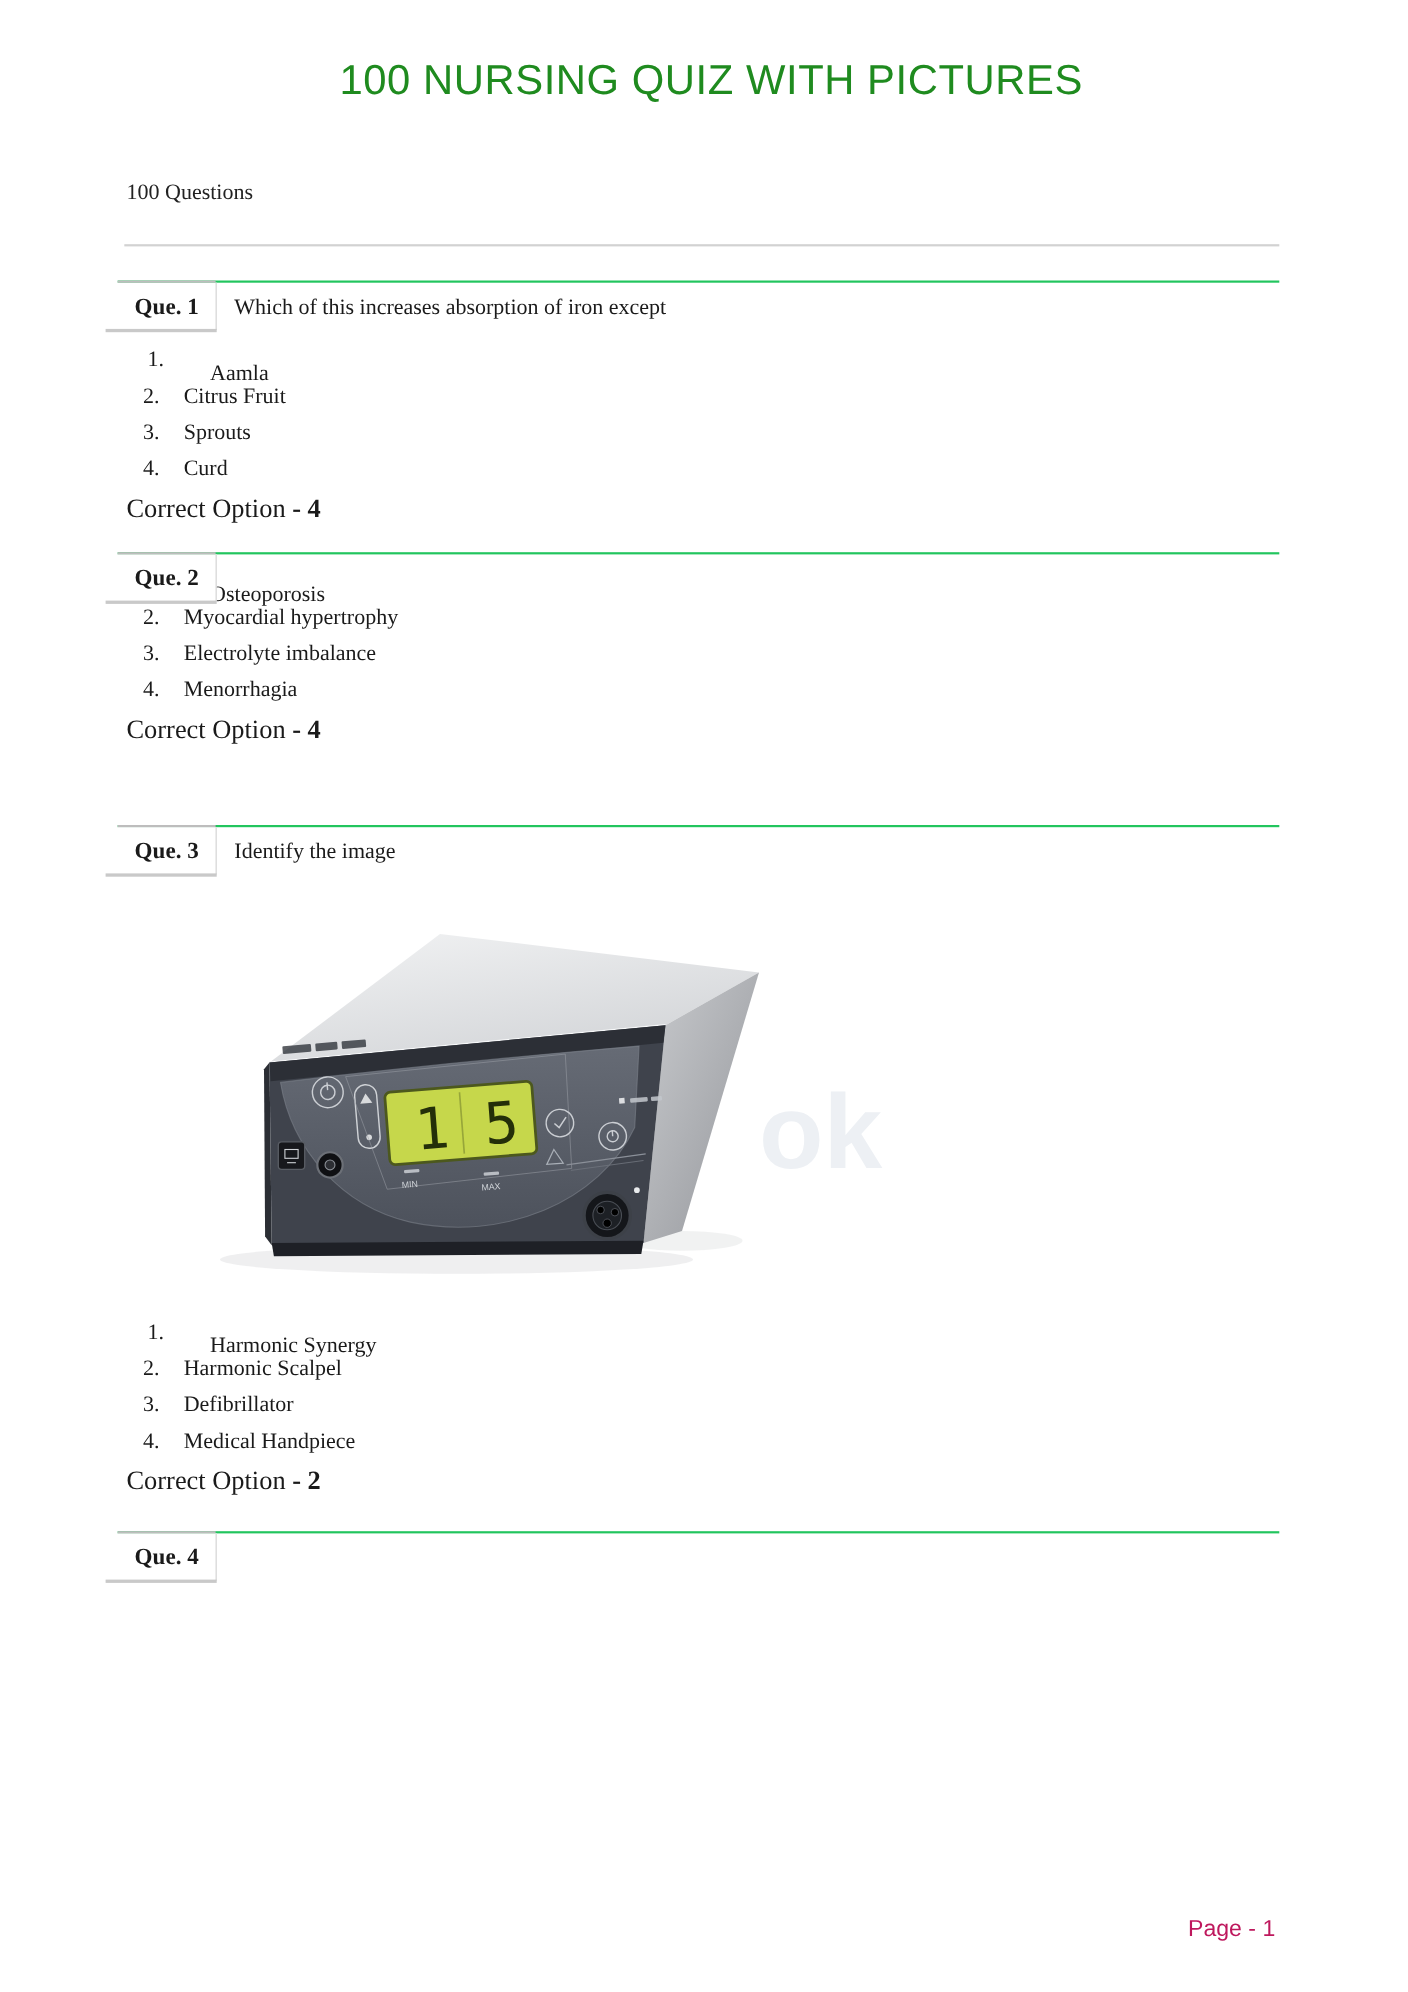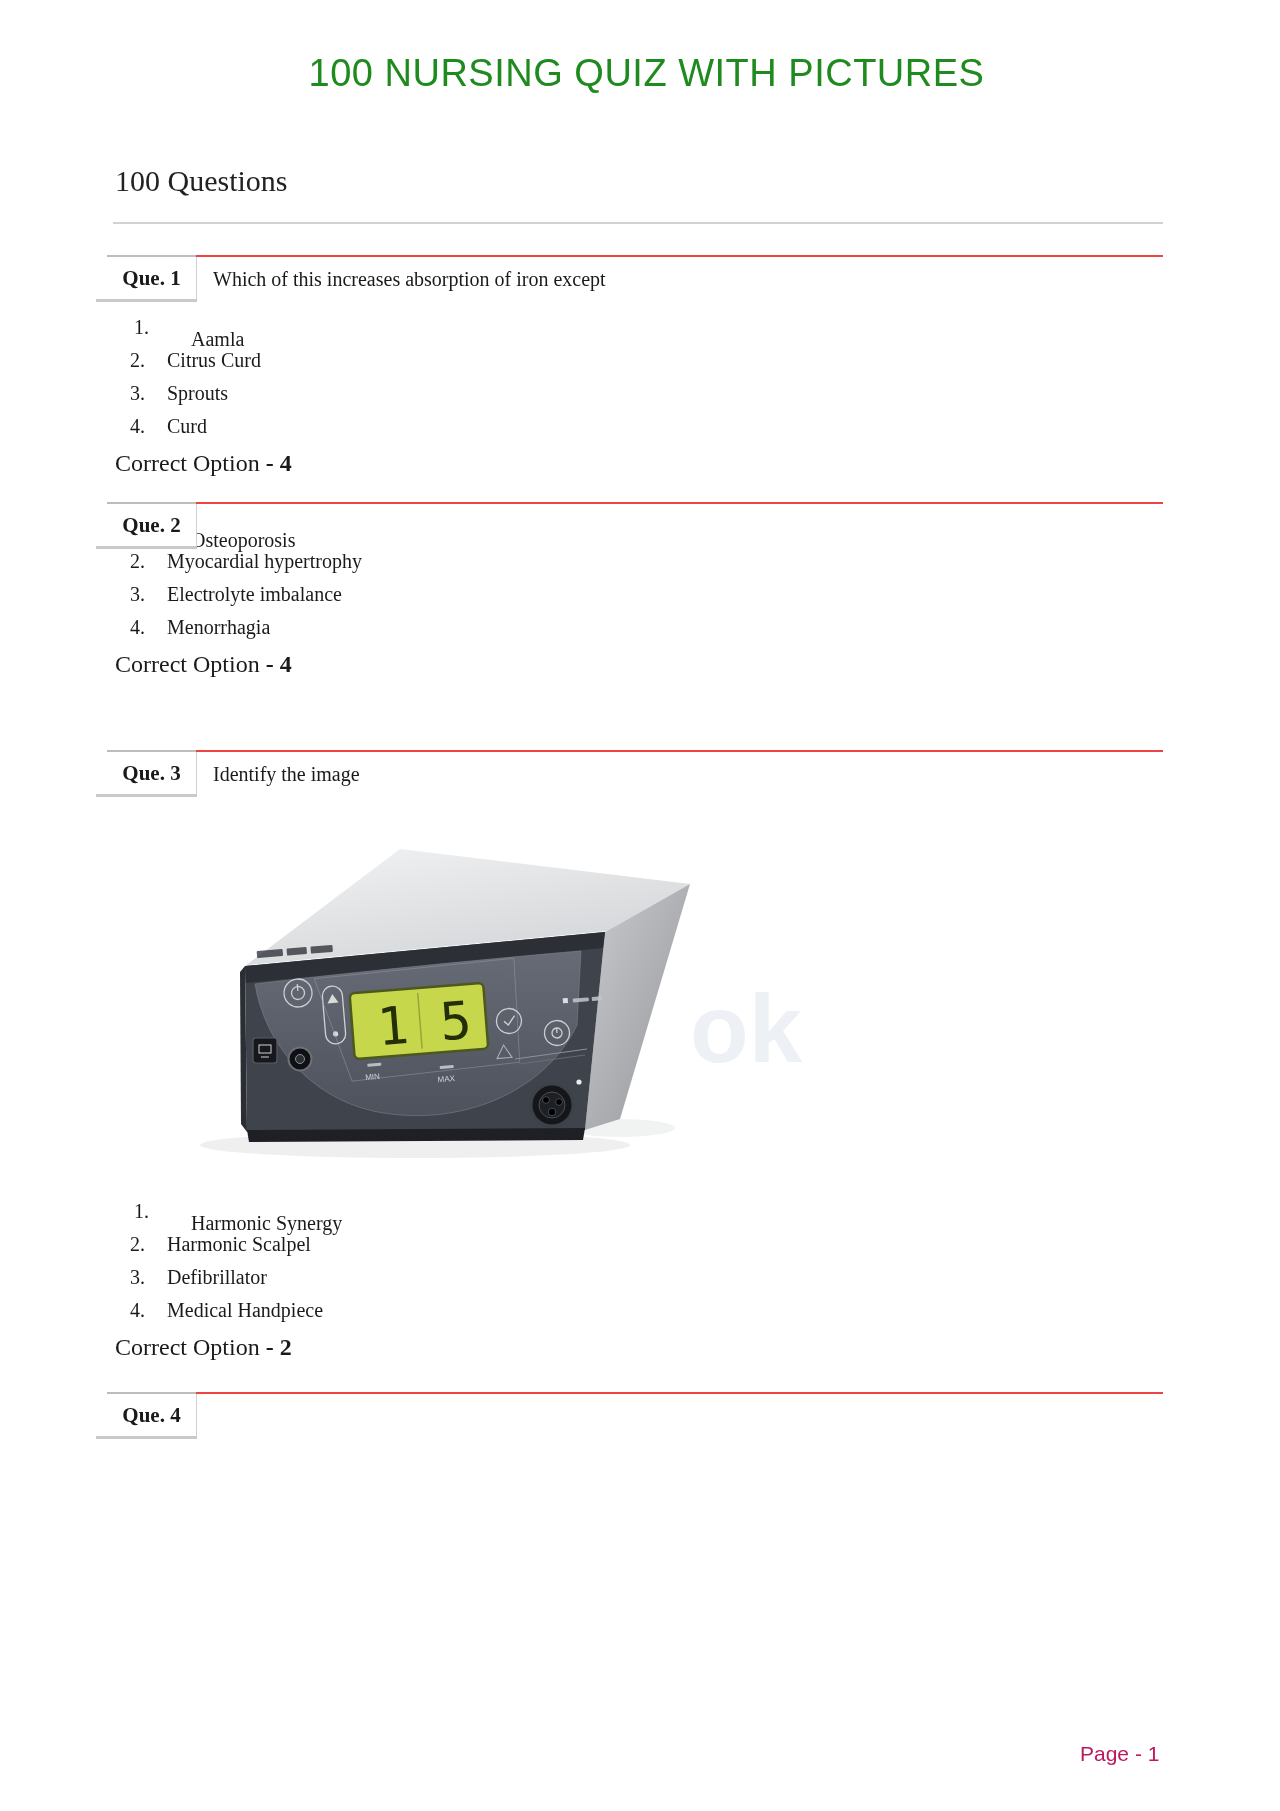--- a/index.html
+++ b/index.html
@@ -13,29 +13,29 @@
     padding-left:13px;
   }
   .doc-title{
     position:absolute;top:52px;left:0;width:100%;
     text-align:center;
     font-family:"Liberation Sans",sans-serif;
     font-size:38px;font-weight:400;letter-spacing:0.5px;
   }
   .questions-heading{
     position:absolute;top:164px;left:115px;
-    font-size:30px;font-weight:400;color:#222;
+    font-size:20px;font-weight:400;color:#222;
   }
   .heading-rule{
     position:absolute;top:222px;left:113px;width:1050px;
     border-top:2px solid #d2d2d2;
   }
   .que-section{
     position:absolute;left:107px;width:1056px;
-    border-top:2px solid #ef4444;
+    border-top:2px solid #22c55e;
   }
   .que-box{
     position:absolute;left:0;top:0;width:89px;height:43px;
     background:#ffffff;
     border-right:1px solid #d0d0d0;
     display:flex;align-items:center;justify-content:center;
     font-weight:bold;font-size:21px;
   }
   .que-box::before{ 
     content:'';position:absolute;left:0;right:0;top:-2px;height:2px;background:#bdbdbd;
@@ -78,21 +78,21 @@
       </div>
       <div class="que-text">Which of this increases absorption of iron except</div>
 
       <ol class="options">
           <li class="opt opt-first">
             <span class="opt-num">1.</span>
             <span class="opt-label">Aamla</span>
           </li>
           <li class="opt">
             <span class="opt-num">2.</span>
-            <span class="opt-label">Citrus Curd</span>
+            <span class="opt-label">Citrus Fruit</span>
           </li>
           <li class="opt">
             <span class="opt-num">3.</span>
             <span class="opt-label">Sprouts</span>
           </li>
           <li class="opt">
             <span class="opt-num">4.</span>
             <span class="opt-label">Curd</span>
           </li>
         </ol>

